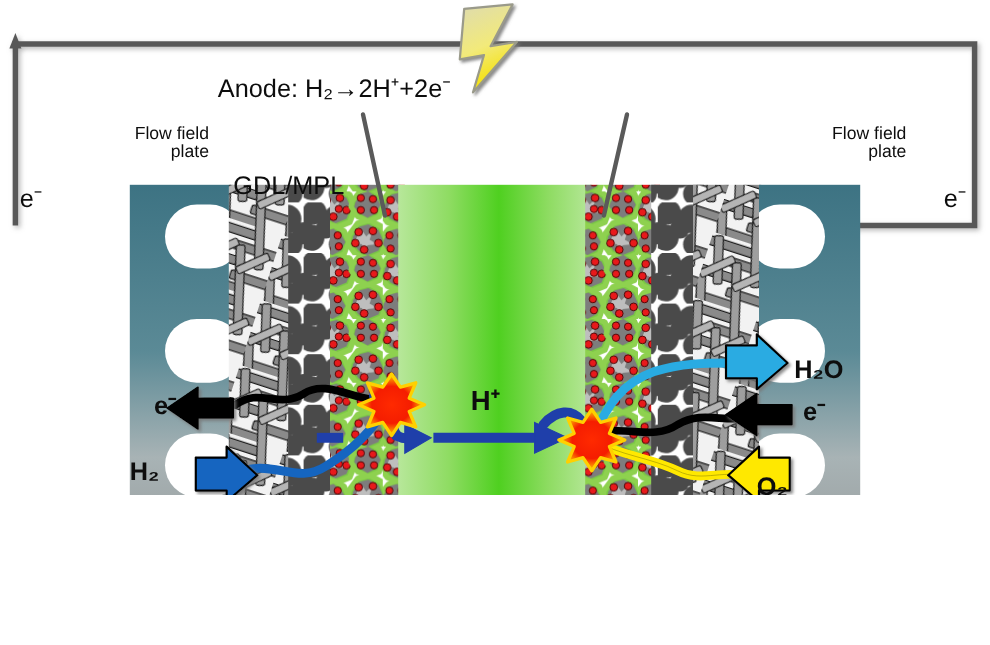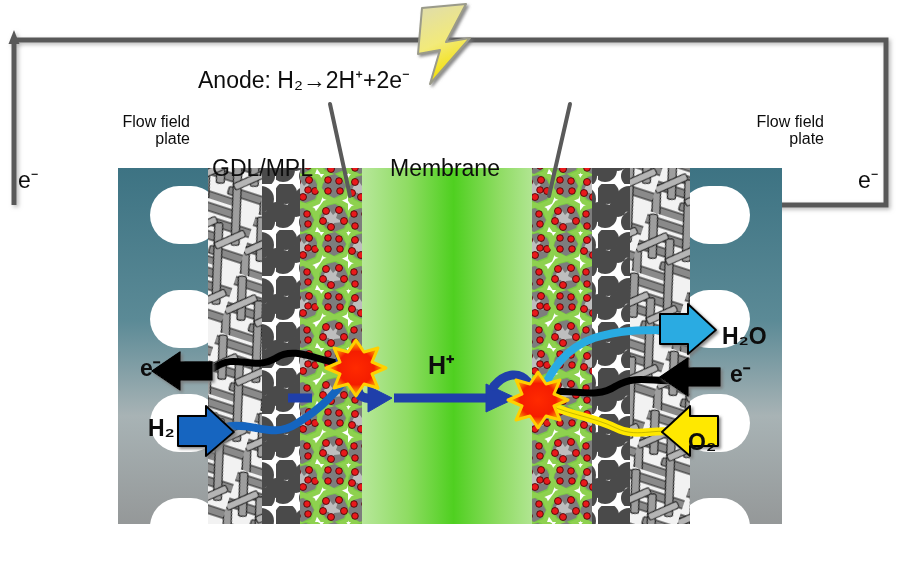--- a/index.html
+++ b/index.html
@@ -1,17 +1,17 @@
 <!DOCTYPE html>
 <html><head>
 <meta charset="utf-8">
 <style>
   html,body{margin:0;padding:0;background:#fff;}
   body{font-family:"Liberation Sans",sans-serif;}
-  #stage{position:relative;width:900px;height:524px;background:#ffffff;overflow:hidden;}
+  #stage{position:relative;width:900px;height:450px;background:#ffffff;overflow:hidden;}
   .abs{position:absolute;}
   .lbl{position:absolute;color:#0d0d0d;white-space:nowrap;line-height:1.08;}
   .eq{font-size:23px;}
   .layerlbl{font-size:23px;margin-top:20px;}
   .ffp{font-size:16px;text-align:right;}
   .gaslbl{font-size:23px;font-weight:bold;}
   .hplus{font-size:25px;font-weight:bold;}
   svg{display:block;}
 </style>
 </head>
@@ -296,30 +296,29 @@
   <div class="lbl eq" style="left:198px;top:68px;">
     <span>Anode: H₂→2H⁺+2e⁻</span>
   </div>
 
   <div class="lbl ffp" style="left:72px;top:113px;width:118px;">
     <div>Flow field</div>
     <div>plate</div>
   </div>
 
   <div class="lbl layerlbl" style="left:212px;top:136px;">GDL/MPL</div>
-  <div class="lbl layerlbl" style="left:390px;top:136px;">Membrane</div>
 
   <div class="lbl ffp" style="left:706px;top:113px;width:118px;">
     <div>Flow field</div>
     <div>plate</div>
   </div>
 
   <div class="lbl" style="left:18px;top:168px;font-size:23px;">e⁻</div>
   <div class="lbl" style="left:858px;top:168px;font-size:23px;">e⁻</div>
 
   <div class="lbl gaslbl" style="left:140px;top:356px;">e⁻</div>
-  <div class="lbl gaslbl" style="left:118px;top:416px;padding-left:30px;">H₂</div>
+  <div class="lbl gaslbl" style="left:118px;top:416px;">H₂</div>
   <div class="lbl hplus" style="left:428px;top:352px;">H⁺</div>
   <div class="lbl gaslbl" style="left:722px;top:324px;">H₂O</div>
   <div class="lbl gaslbl" style="left:730px;top:362px;">e⁻</div>
   <div class="lbl gaslbl" style="left:688px;top:416px;margin-top:14px;">O₂</div>
 
 </div>
 
 </body></html>

